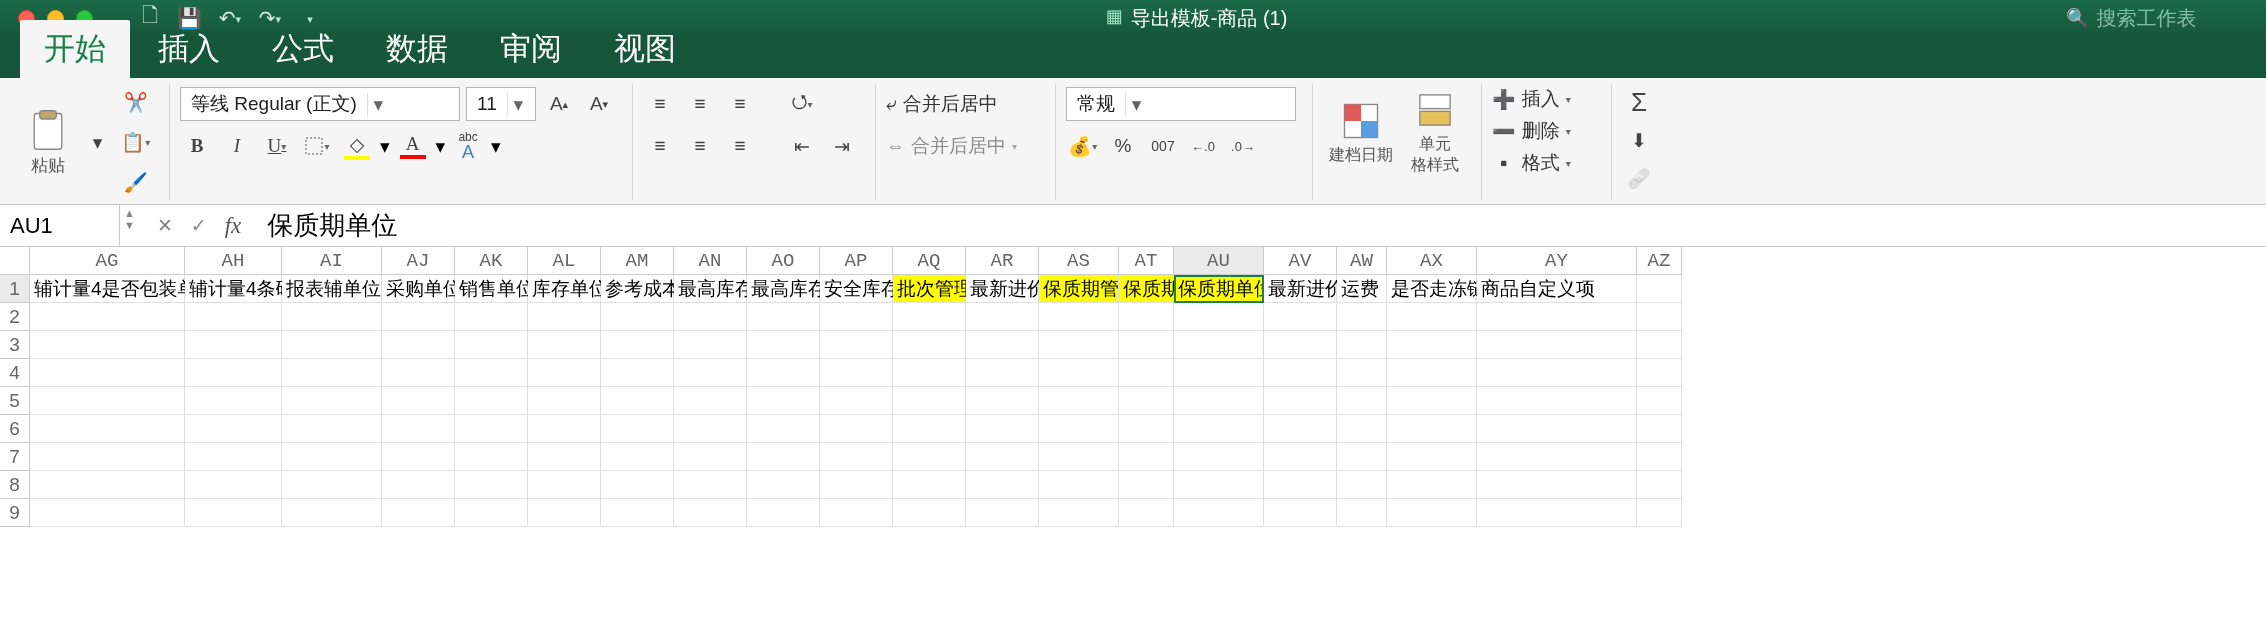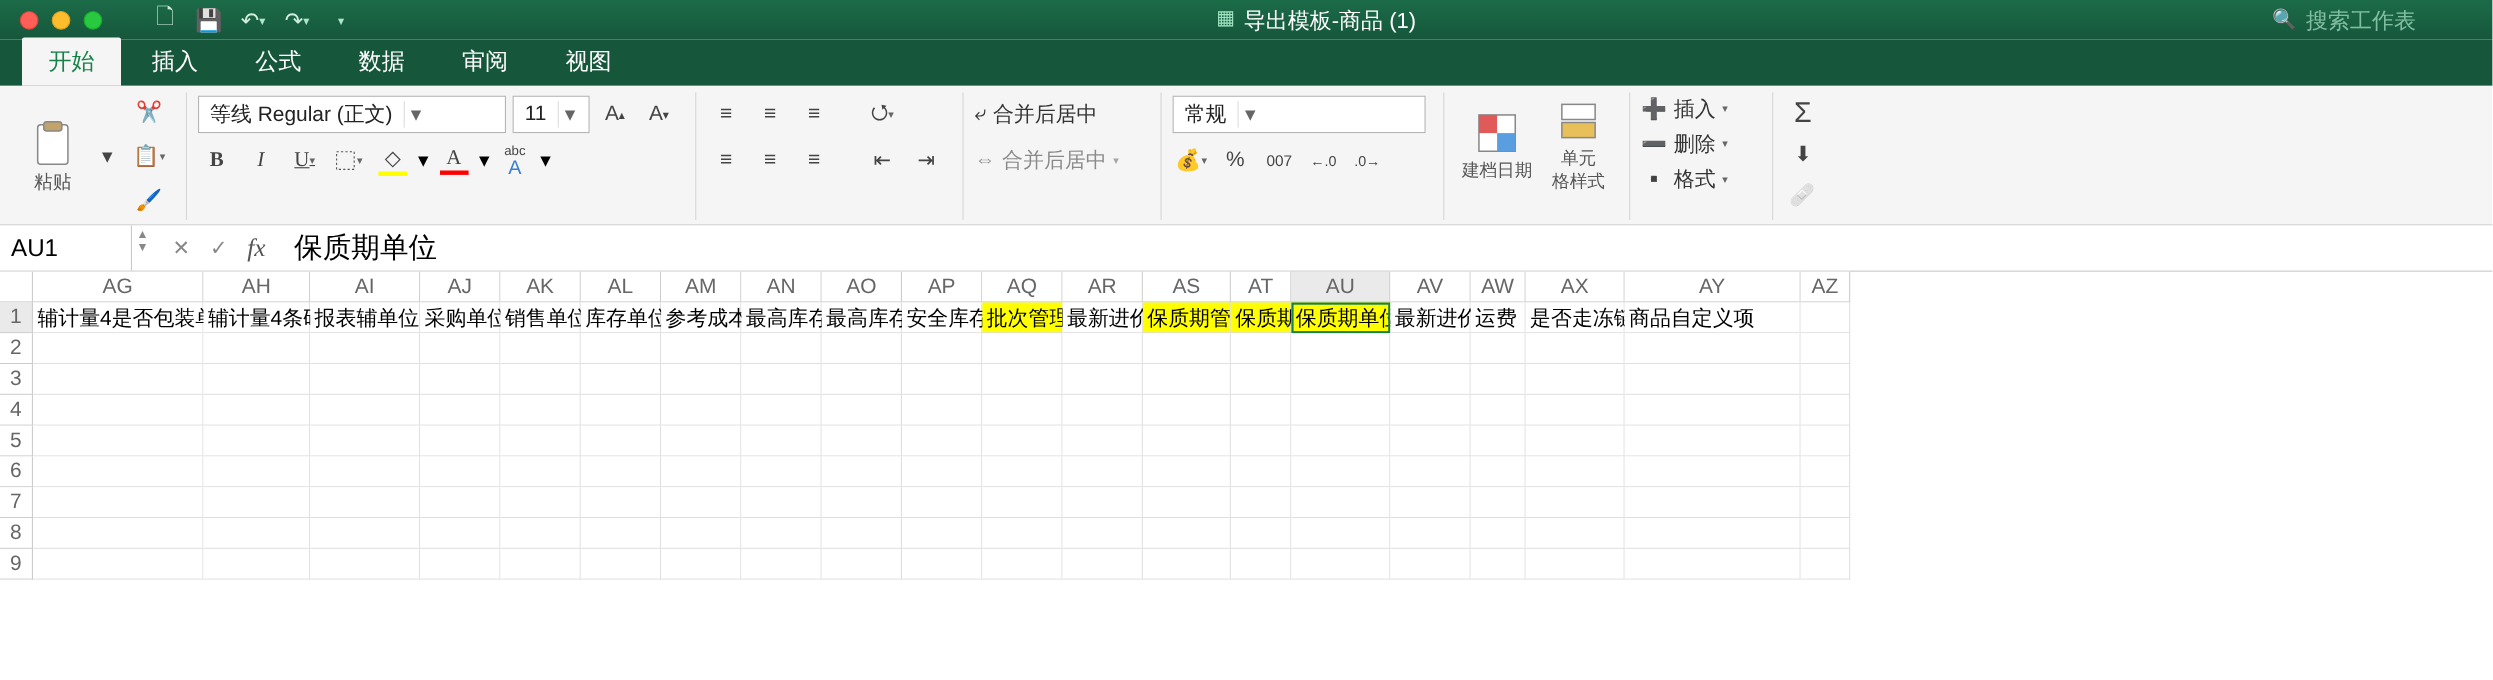--- a/index.html
+++ b/index.html
@@ -16,21 +16,21 @@
   .quick .qb { width:34px; height:28px; display:flex; align-items:center; justify-content:center; }
   .qsep { color:#aee6c9; font-size:11px; padding-top:3px;}
   .titlebar .ico { color:#cfeedd; font-size:20px; }
   .doctitle { flex:1; text-align:center; font-size:20px; display:flex; gap:8px; justify-content:center; }
   .doctitle .ficon { color:#9fe3c1; font-size:18px; }
   .search { display:flex; align-items:center; gap:8px; padding-right:20px; color:#aee6c9; font-size:20px; width:200px;}
   .search .mag { font-size:18px; }
 
   
   .tabs { height:42px; background:#16573b; display:flex; align-items:flex-end; padding-left:20px; gap:4px;}
-  .tab { padding:8px 24px 8px; color:#fff; font-size:21px; cursor:pointer; }
+  .tab { padding:8px 24px 8px; color:#fff; font-size:31px; cursor:pointer; }
   .tab.active { background:#f5f5f5; color:#188049; border-radius:2px 2px 0 0; }
 
   
   .ribbon { background:#f5f5f5; border-bottom:1px solid #c9c9c9; padding:6px 10px 4px; display:flex; }
   .group { border-right:1px solid #d6d6d6; padding:2px 16px 2px 10px; display:flex; flex-direction:column; gap:6px; }
   .group.last { border-right:none; }
   .row { display:flex; align-items:center; gap:6px; min-height:36px;}
   .combo { border:1px solid #b5b5b5; height:34px; background:#fff; display:flex; align-items:center;}
   .combo .txt { padding:0 10px; font-size:19px; color:#222;}
   .combo .dd { width:22px; text-align:center; color:#666; border-left:1px solid #ddd;}
@@ -61,21 +61,21 @@
   .formula{flex:1;display:flex;align-items:center;font-size:26px;padding-left:8px;}
 
   
   .grid { display:flex; font-size:19px;}
   .rowhdrs{display:flex;flex-direction:column;}
   .corner{height:28px;border:1px solid #ccc;border-left:none;border-top:none;background:#fff;width:30px;}
   .rh{height:28px;border:1px solid #ccc;border-left:none;border-top:none;display:flex;align-items:center;justify-content:center;color:#666;width:30px;background:#fff;}
   .rh.sel{background:#eaeaea;}
   .cols{display:flex;flex-direction:column;flex:1;}
   .colhdrs{display:flex;height:28px;}
-  .ch{border:1px solid #ccc;border-left:none;border-top:none;display:flex;align-items:center;justify-content:center;color:#666;background:#fff;}
+  .ch{border:1px solid #ccc;border-left:none;border-top:none;display:flex;align-items:center;justify-content:center;color:#666;background:#fff;font-family:Liberation Mono, monospace;}
   .ch.sel{background:#eaeaea;}
   .datarow{display:flex;height:28px;}
   .cell{border:1px solid #dfdfdf;border-left:none;border-top:none;background:#fff;display:flex;align-items:center;padding:0 4px;white-space:nowrap;}
   .cell.hl{background:#ffff00;}
   .cell.selected{outline:2px solid #188049;outline-offset:-2px;background:#fff;}
   .cell.selected.hl{background:#ffff00;}
 </style>
 </head>
 <body>
 

